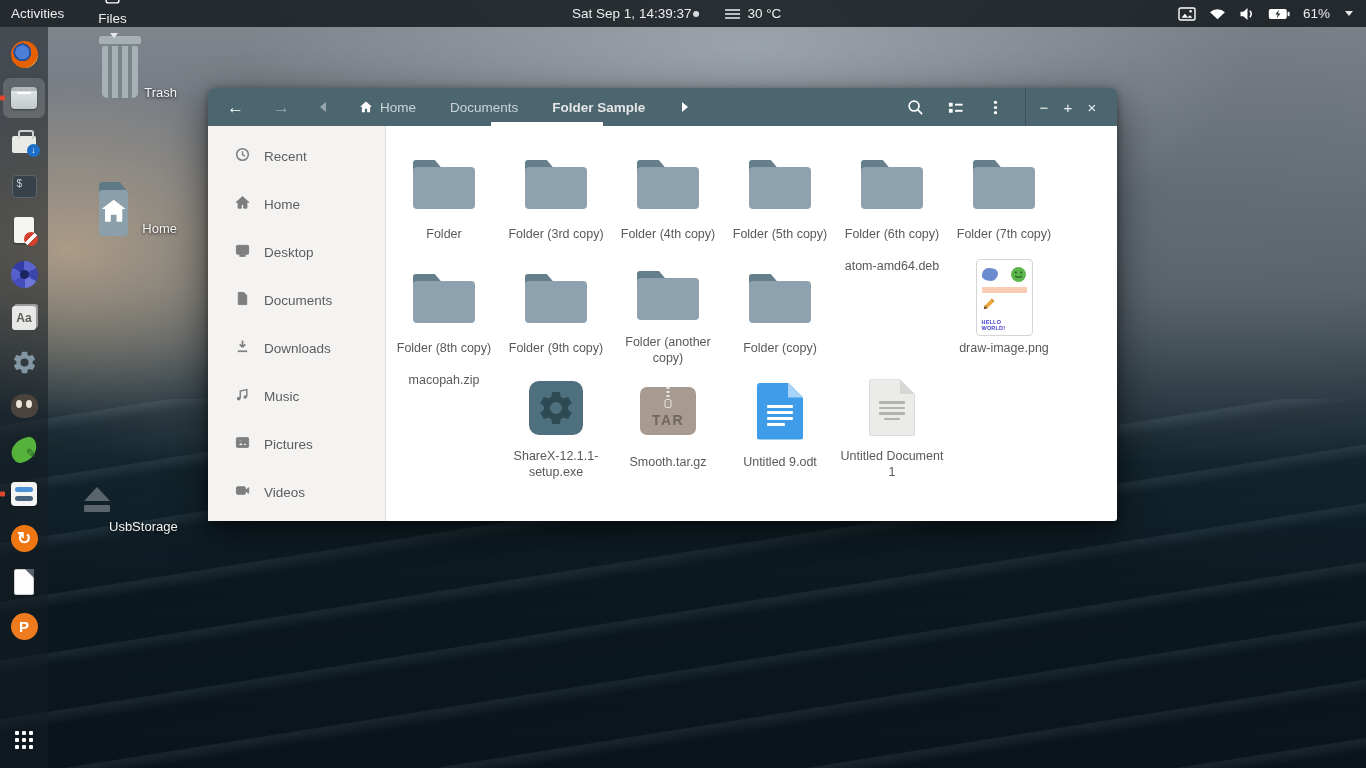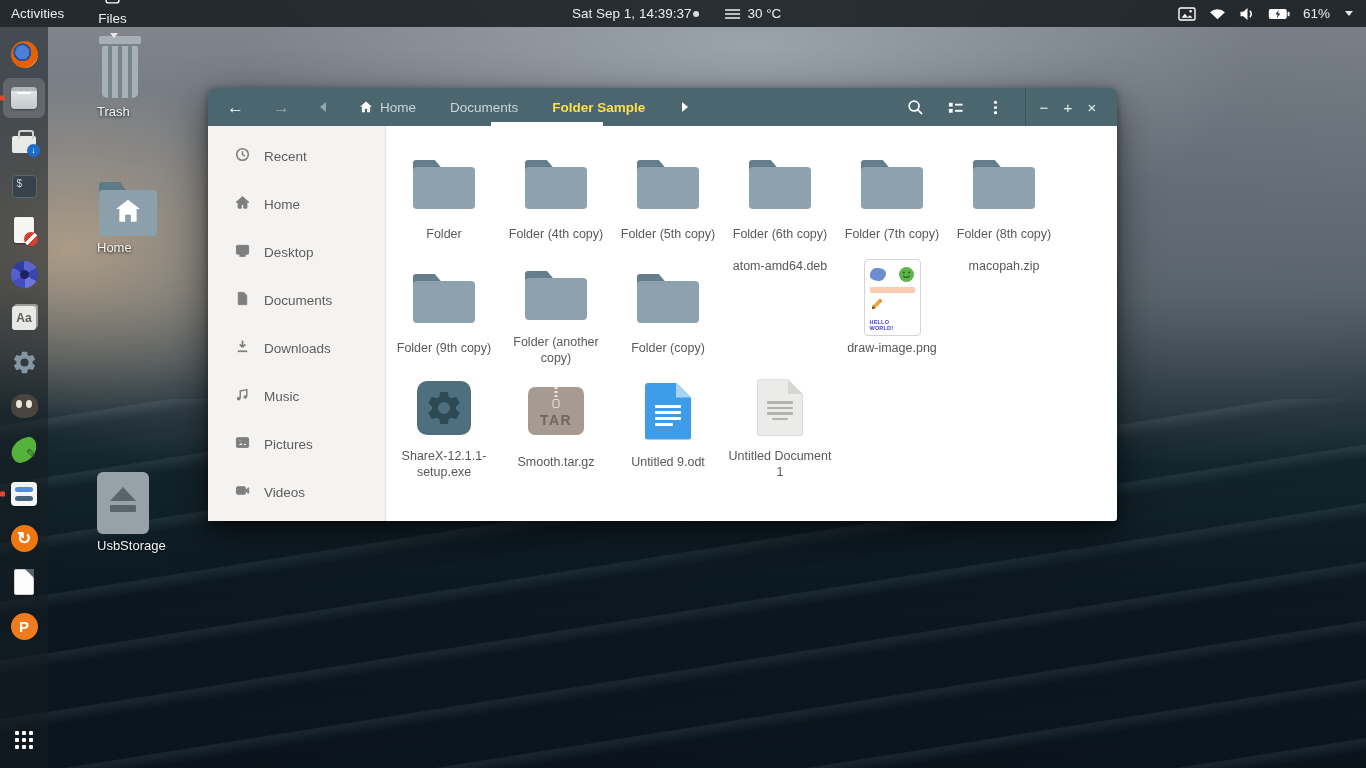--- a/index.html
+++ b/index.html
@@ -77,21 +77,21 @@
     display:grid; place-items:center; }
   .ic-libreoffice { width:20px; height:26px; background:#fdfdfd; border:1px solid #cfcfcf; border-radius:2px; position:relative; }
   .ic-libreoffice::after { content:""; position:absolute; top:-1px; right:-1px; width:9px; height:9px;
     background:#57606a; clip-path:polygon(0 0,100% 100%,100% 0); }
   .ic-papp { width:27px; height:27px; border-radius:50%; background:#ee7c1e; color:#fff; font-size:15px; font-weight:700;
     display:grid; place-items:center; }
   .ic-showapps { width:4px; height:4px; background:#fff; border-radius:1px; margin:-14px 0 0 -14px;
     box-shadow:0 0 0 #fff,7px 0 0 #fff,14px 0 0 #fff,0 7px 0 #fff,7px 7px 0 #fff,14px 7px 0 #fff,0 14px 0 #fff,7px 14px 0 #fff,14px 14px 0 #fff; }
 
   
-  .desk-icon { position:absolute; width:80px; z-index:5; display:flex; flex-direction:column; align-items:flex-start; gap:4px; }
+  .desk-icon { position:absolute; width:80px; z-index:5; display:flex; flex-direction:row; align-items:flex-end; gap:12px; }
   #desk-trash { left:97px; top:36px; }
   #desk-home { left:97px; top:180px; }
   #desk-usb { left:97px; top:472px; }
   .dlabel { color:#f2f3f4; font-size:13px; text-shadow:0 1px 3px rgba(0,0,0,.85); }
   .dicon-trash { width:46px; height:64px; position:relative; }
   .dicon-trash::before { content:""; position:absolute; top:0; left:2px; width:42px; height:8px; background:#a7b0b4; border-radius:2px; }
   .dicon-trash::after { content:""; position:absolute; top:10px; left:5px; width:36px; height:52px; border-radius:2px 2px 5px 5px;
     background:repeating-linear-gradient(90deg,#a7b0b4 0 6px,#79858b 6px 10px) ,#a7b0b4; }
   .dicon-home { width:62px; height:56px; position:relative; }
   .dicon-home .tab { position:absolute; top:2px; left:2px; width:30px; height:12px; background:#5f7a87;
@@ -109,21 +109,21 @@
     border-radius:7px 7px 3px 3px; box-shadow:0 14px 40px rgba(0,0,0,.55), 0 2px 8px rgba(0,0,0,.4); }
   .titlebar { position:relative; height:38px; background:#4c666f; border-radius:7px 7px 0 0;
     display:flex; align-items:center; color:#e9edef; font-size:13.5px; padding:0 13px; }
   .nav-btn { background:none; border:none; color:#fff; font-size:17px; line-height:1; padding:2px 6px; font-family:inherit; }
   .nav-btn.fwd { color:rgba(255,255,255,.4); margin-left:17px; }
   .scroll-arrow { width:0; height:0; margin-left:24px; }
   .scroll-left { border-top:5px solid transparent; border-bottom:5px solid transparent; border-right:6px solid rgba(255,255,255,.42); }
   .scroll-right { border-top:5px solid transparent; border-bottom:5px solid transparent; border-left:6px solid #fff; margin-left:20px; }
   .crumbs { display:flex; align-items:center; margin-left:16px; }
   .crumb { display:flex; align-items:center; gap:7px; padding:0 17px; color:#ccd5d9; }
-  .crumb.active { color:#fde047; font-weight:700; }
+  .crumb.active { color:#e5e5e5; font-weight:700; }
   .crumb svg { width:14px; height:14px; fill:#fff; }
   .tab-underline { position:absolute; bottom:0; left:283px; width:112px; height:4px; background:#fff; border-radius:1px 1px 0 0; }
   .tb-actions { margin-left:auto; display:flex; align-items:center; gap:0; }
   .action-btn { background:none; border:none; width:40px; height:38px; display:grid; place-items:center; }
   .action-btn svg { width:17px; height:17px; }
   .tb-sep { width:1px; height:38px; background:rgba(0,0,0,.18); margin:0 6px 0 10px; }
   .win-ctl { background:none; border:none; color:#edf1f2; font-size:15px; width:24px; height:38px; font-family:inherit; }
 
   .wbody { display:flex; height:395px; background:#fff; border-radius:0 0 3px 3px; }
   .sidebar { width:178px; background:#f4f3f2; border-right:1px solid #dedddc; padding-top:6px; }
@@ -424,20 +424,29 @@
           </div>
           <div class="fname">Folder</div>
         </div>
         <div class="file-item">
           <div class="fi-iconbox">
             <div class="fi-folder">
               <i class="tab"></i>
               <i class="fbody"></i>
             </div>
           </div>
+          <div class="fname">Folder (3rd copy)</div>
+        </div>
+        <div class="file-item">
+          <div class="fi-iconbox">
+            <div class="fi-folder">
+              <i class="tab"></i>
+              <i class="fbody"></i>
+            </div>
+          </div>
           <div class="fname">Folder (4th copy)</div>
         </div>
         <div class="file-item">
           <div class="fi-iconbox">
             <div class="fi-folder">
               <i class="tab"></i>
               <i class="fbody"></i>
             </div>
           </div>
           <div class="fname">Folder (5th copy)</div>

